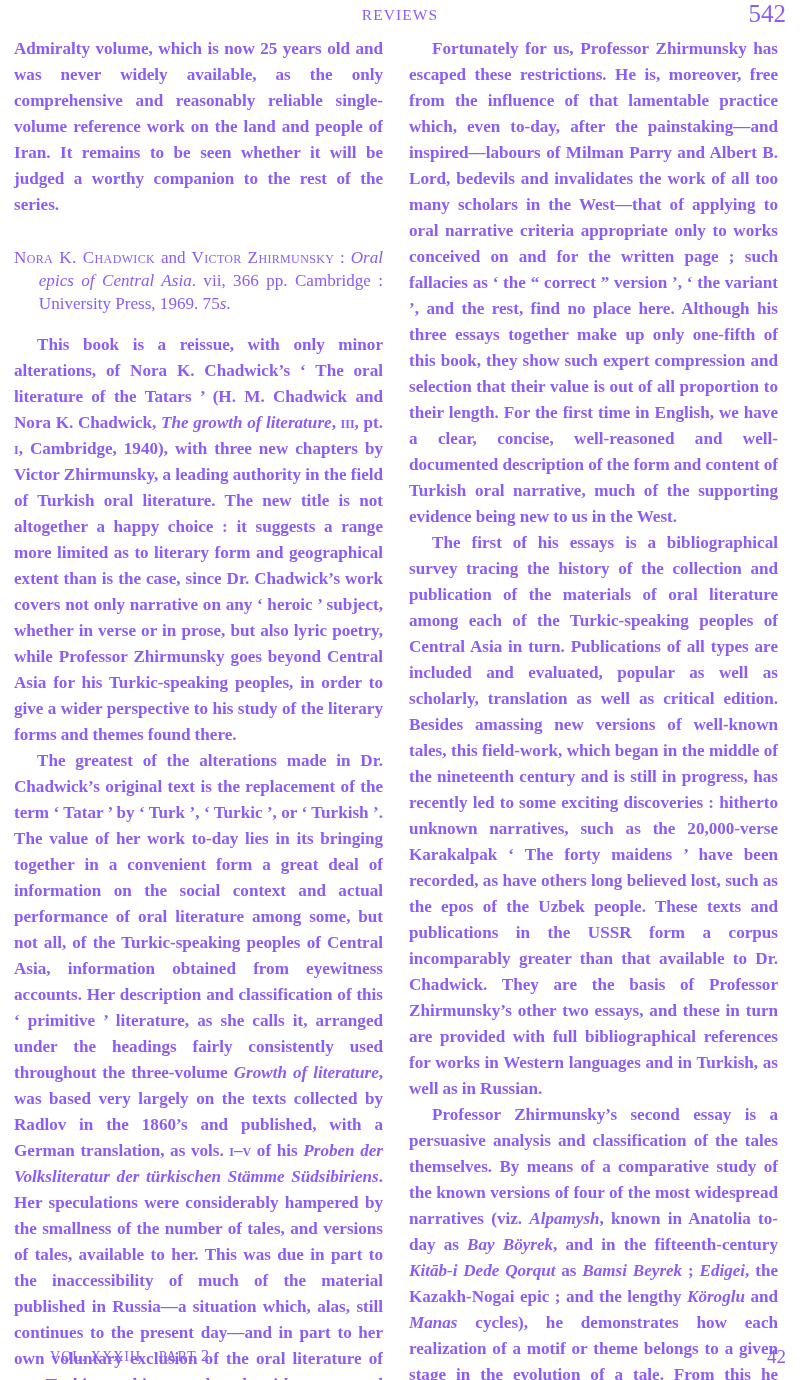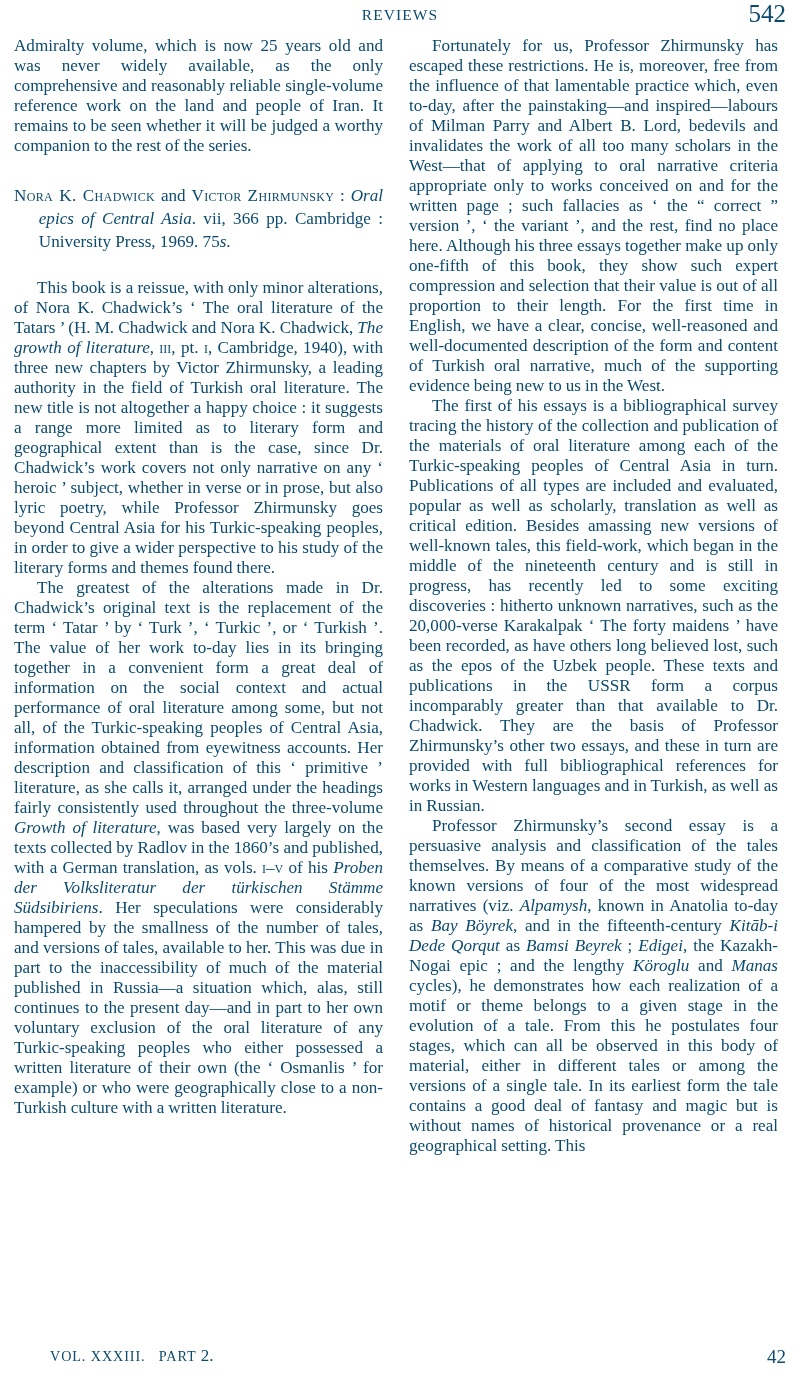--- a/index.html
+++ b/index.html
@@ -6,21 +6,21 @@
     margin: 0;
     padding: 0;
     background: #ffffff;
   }
   .page {
     position: relative;
     width: 800px;
     height: 1380px;
     background: #ffffff;
     font-family: "Liberation Serif", "DejaVu Serif", serif;
-    color: #0c4a6e;
+    color: #8b5cf6;
     overflow: hidden;
     box-sizing: border-box;
   }
   
   .runhead {
     position: absolute;
     top: 6px;
     left: 14px;
     right: 14px;
     height: 24px;
@@ -51,26 +51,27 @@
     display: flex;
     gap: 26px;
   }
   .col {
     width: 369px;
     flex: 0 0 369px;
   }
   p {
     margin: 0;
     font-size: 17.1px;
-    line-height: 20px;
+    line-height: 26px;
     text-align: justify;
     text-indent: 1.35em;
     -webkit-hyphens: none;
     hyphens: none;
     word-spacing: -0.2px;
+    font-weight: bold;
   }
   p.noindent { text-indent: 0; }
   i, em { font-style: italic; }
   .sc {
     font-variant: small-caps;
   }
   .signature {
     font-size: 14.6px;
     letter-spacing: 1.05px;
     text-align: right;
@@ -79,21 +80,21 @@
     margin-top: 12px;
     margin-bottom: 0;
     text-indent: 0;
   }
   
   .citation {
     font-size: 17.1px;
     line-height: 23.2px;
     text-align: justify;
     text-indent: 0;
-    margin: 28px 0 24px 0;
+    margin: 28px 0 16px 0;
     padding-left: 1.45em;
   }
   .citation .first {
     margin-left: -1.45em;
   }
   .citation .names {
     font-variant: small-caps;
     letter-spacing: 0.35px;
   }
   

